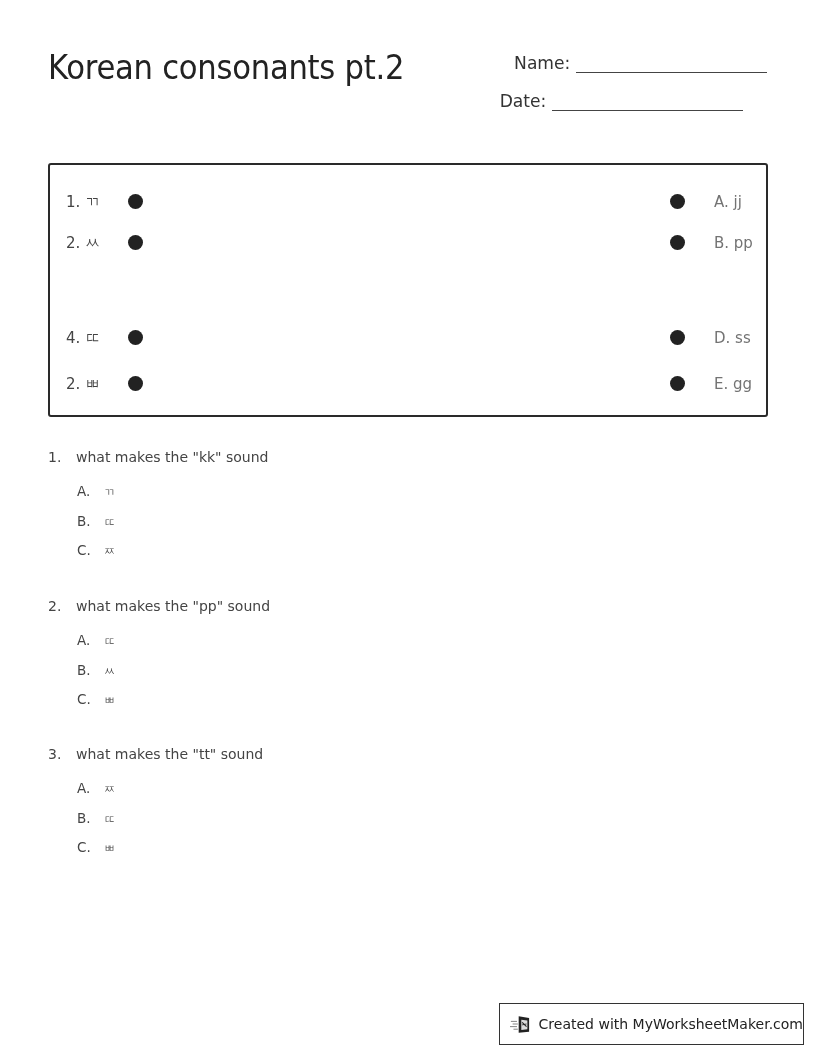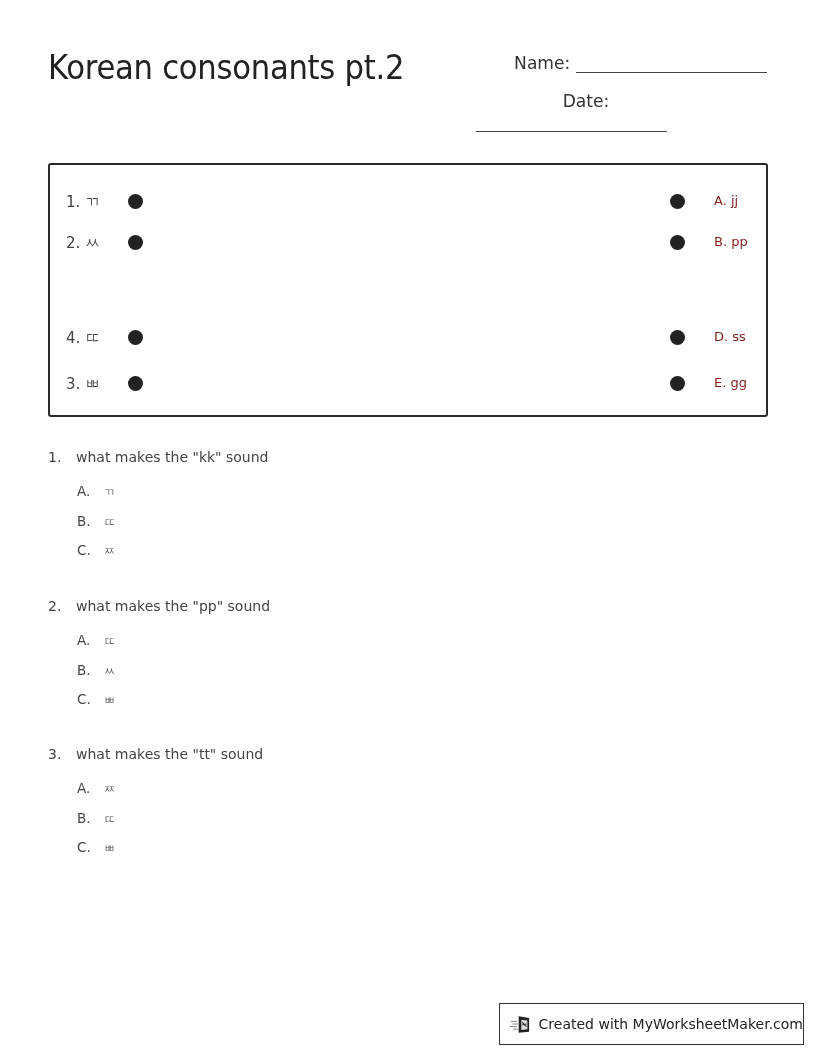--- a/index.html
+++ b/index.html
@@ -6,29 +6,29 @@
     body { width: 816px; height: 1056px; position: relative; overflow: hidden;
            font-family: "DejaVu Sans", sans-serif; color: #222222; }
     .title { position: absolute; left: 48px; top: 48px; font-size: 33px; font-weight: normal;
              letter-spacing: -0.3px; color: #222; margin: 0; white-space: nowrap;
              font-family: "DejaVu Sans", sans-serif; transform: scaleX(0.93); transform-origin: left top; }
     .field { position: absolute; display: flex; align-items: center; }
     .field .label { font-size: 18px; color: #333; width: 80px; text-align: right; padding-right: 6px;
                     transform: scaleX(0.95); transform-origin: right; }
     .field .line { width: 191px; border-bottom: 1.5px solid #444; height: 20px; margin-left: 0px; }
     .name-field { left: 490px; top: 52px; }
-    .date-field { left: 476px; top: 90px; flex-direction: column; }
+    .date-field { left: 466px; top: 90px; }
 
     .match-box { position: absolute; left: 48px; top: 163px; width: 716px; height: 250px;
                  border: 2px solid #2a2a2a; border-radius: 3px; box-sizing: content-box; }
     .match-row { position: absolute; left: 0; width: 716px; height: 24px; }
     .left-label { position: absolute; left: 16px; top: 3px; font-size: 15px; color: #444; white-space: nowrap; }
     .left-dot { position: absolute; left: 78px; top: 4px; width: 15px; height: 15px; border-radius: 50%; background: #222; }
     .right-dot { position: absolute; left: 620px; top: 4px; width: 15px; height: 15px; border-radius: 50%; background: #222; }
-    .right-label { position: absolute; left: 664px; top: 3px; font-size: 13px; color: #7f1d1d; white-space: nowrap; }
+    .right-label { position: absolute; left: 664px; top: 3px; font-size: 15px; color: #737373; white-space: nowrap; }
 
     .question { position: absolute; left: 48px; width: 700px; }
     .q-head { display: flex; font-size: 14px; color: #444; }
     .q-num { width: 28px; }
     .q-text { white-space: nowrap; }
     .opts { margin-top: 18px; margin-left: 29px; }
     .opt { display: flex; height: 29.6px; font-size: 13.5px; color: #444; align-items: flex-start; }
     .opt-letter { width: 27px; }
     .opt-val { font-size: 11px; padding-top: 2px; }
 
@@ -65,21 +65,21 @@
     <span class="right-dot"></span>
     <span class="right-label">B. pp</span>
   </div>
   <div class="match-row" style="top:161px;">
     <span class="left-label">4. ㄸ</span>
     <span class="left-dot"></span>
     <span class="right-dot"></span>
     <span class="right-label">D. ss</span>
   </div>
   <div class="match-row" style="top:206.5px;">
-    <span class="left-label">3. ㅃ</span>
+    <span class="left-label">2. ㅃ</span>
     <span class="left-dot"></span>
     <span class="right-dot"></span>
     <span class="right-label">E. gg</span>
   </div>
 </div>
 
 <div class="question" style="top:449px;">
   <div class="q-head">
     <span class="q-num">1.</span>
     <span class="q-text">what makes the "kk" sound</span>

